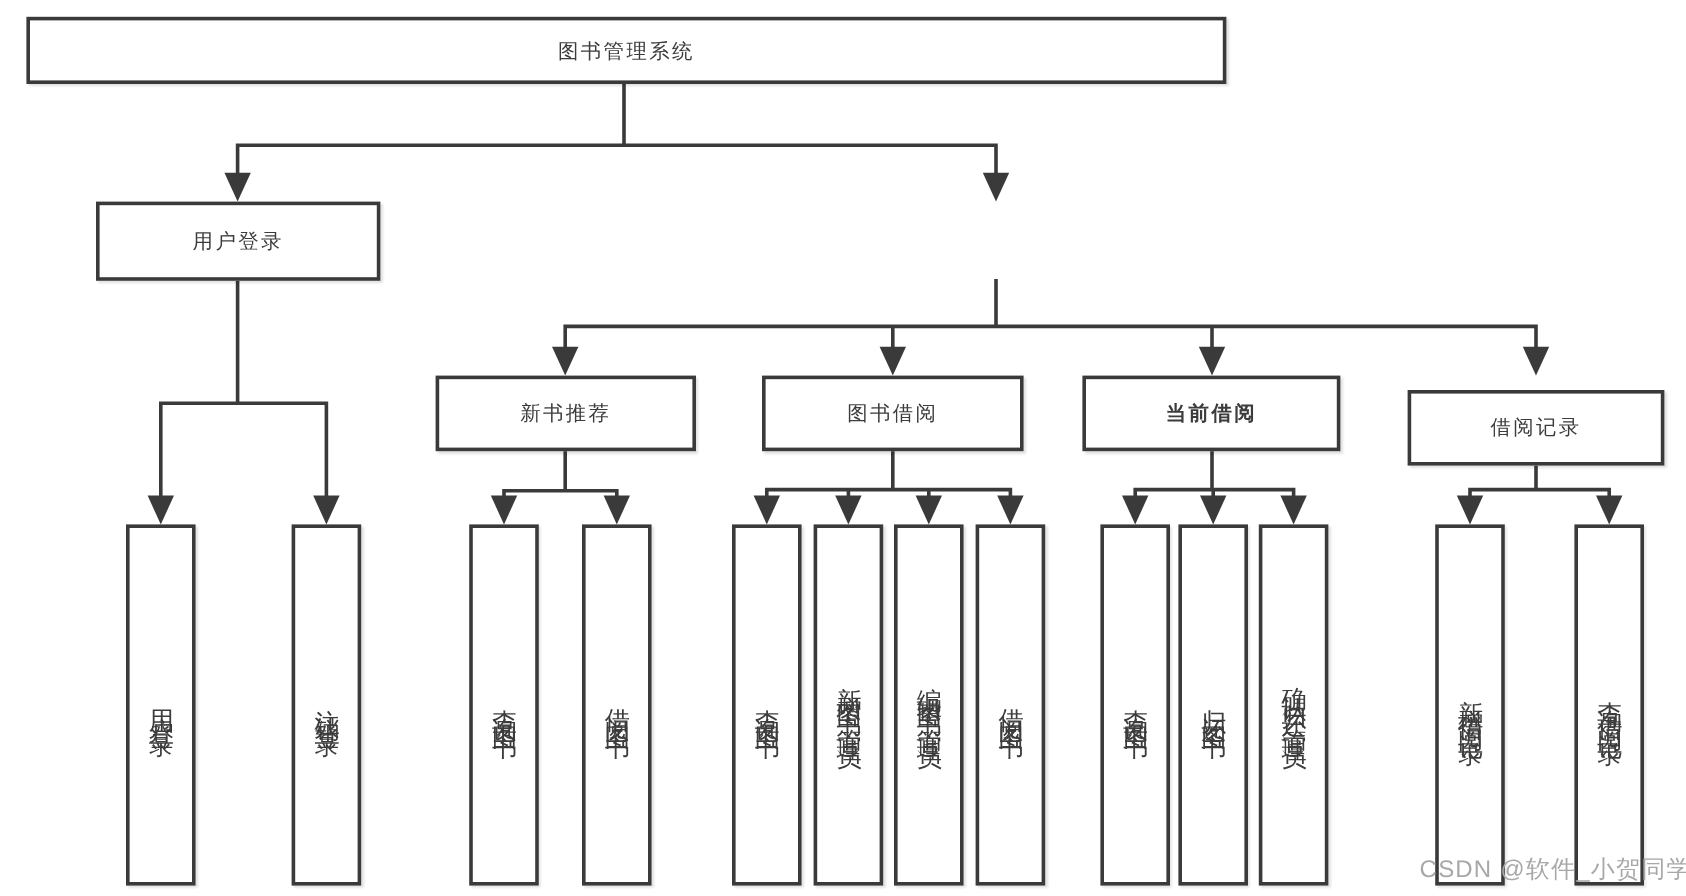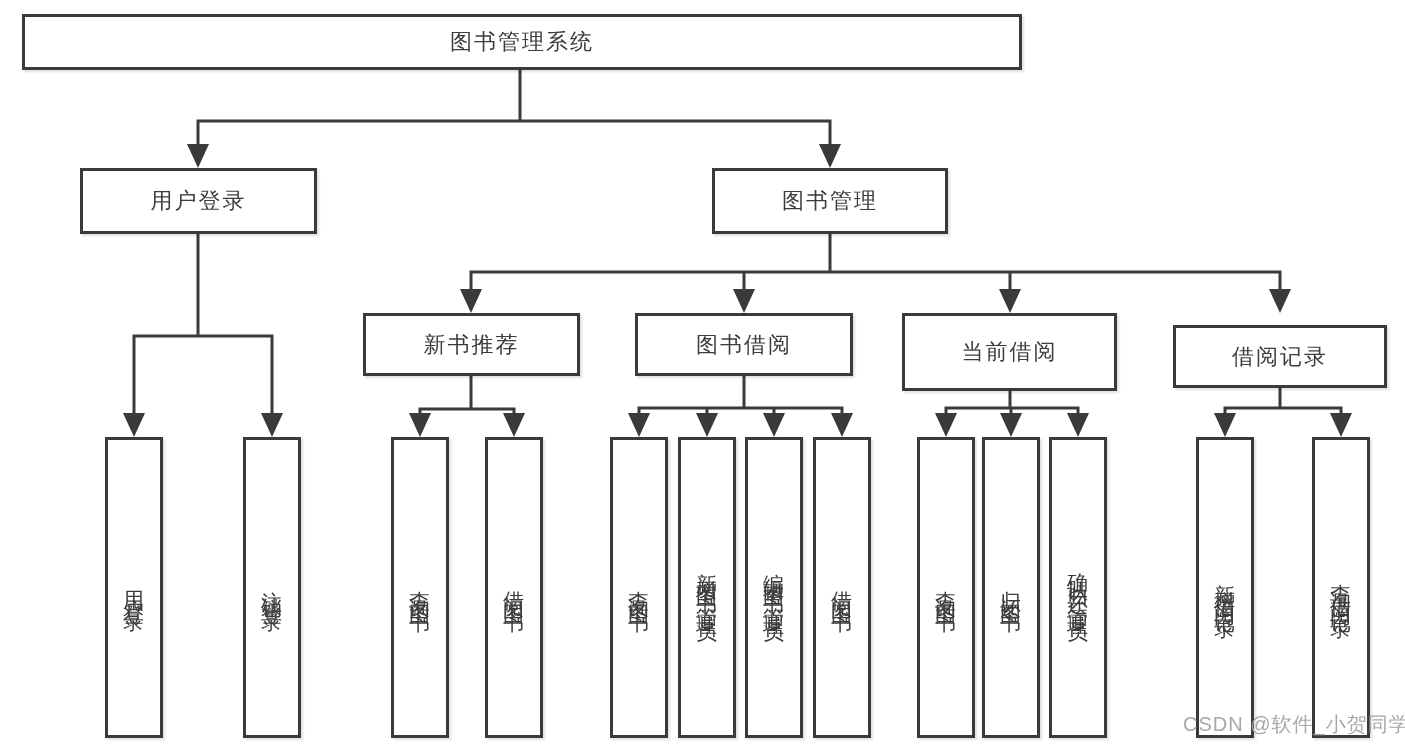--- a/index.html
+++ b/index.html
@@ -20,21 +20,21 @@
     position: absolute;
     box-sizing: border-box;
     background: #ffffff;
     border: 3px solid #3a3a3a;
     display: flex;
     align-items: center;
     justify-content: center;
     box-shadow: 2px 2px 2px rgba(0,0,0,0.12);
   }
   .hnode {
-    font-size: 22px;
+    font-size: 17px;
     letter-spacing: 2px;
     white-space: nowrap;
   }
   .vnode {
     top: 437px;
     width: 58px;
     height: 301px;
     writing-mode: vertical-rl;
     text-orientation: mixed;
     font-size: 21px;
@@ -103,25 +103,24 @@
       <polygon points="1000,413 1022,413 1011,437"></polygon>
       <polygon points="1067,413 1089,413 1078,437"></polygon>
       <polygon points="1214,413 1236,413 1225,437"></polygon>
       <polygon points="1330,413 1352,413 1341,437"></polygon>
     </g>
   </svg>
 
   <div class="node hnode" style="left:22px; top:14px; width:1000px; height:56px;">图书管理系统</div>
 
   <div class="node hnode" style="left:80px; top:168px; width:237px; height:66px;">用户登录</div>
-  <div class="node hnode" style="left:712px; top:168px; width:236px; height:66px;">图书管理</div>
 
   <div class="node hnode" style="left:363px; top:313px; width:217px; height:63px;">新书推荐</div>
   <div class="node hnode" style="left:635px; top:313px; width:218px; height:63px;">图书借阅</div>
-  <div class="node hnode" style="left:902px; top:313px; width:215px; height:78px;">当前借阅</div>
+  <div class="node hnode" style="left:902px; top:313px; width:215px; height:63px;font-weight:bold;">当前借阅</div>
   <div class="node hnode" style="left:1173px; top:313px; width:214px; height:63px;margin-top:12px;">借阅记录</div>
 
   <div class="node vnode" style="left:105px;">用户登录</div>
   <div class="node vnode" style="left:243px;">注销登录</div>
 
   <div class="node vnode" style="left:391px;">查询图书</div>
   <div class="node vnode" style="left:485px;">借阅图书</div>
 
   <div class="node vnode" style="left:610px;">查询图书</div>
   <div class="node vnode" style="left:678px;">新增图书（管理员）</div>

